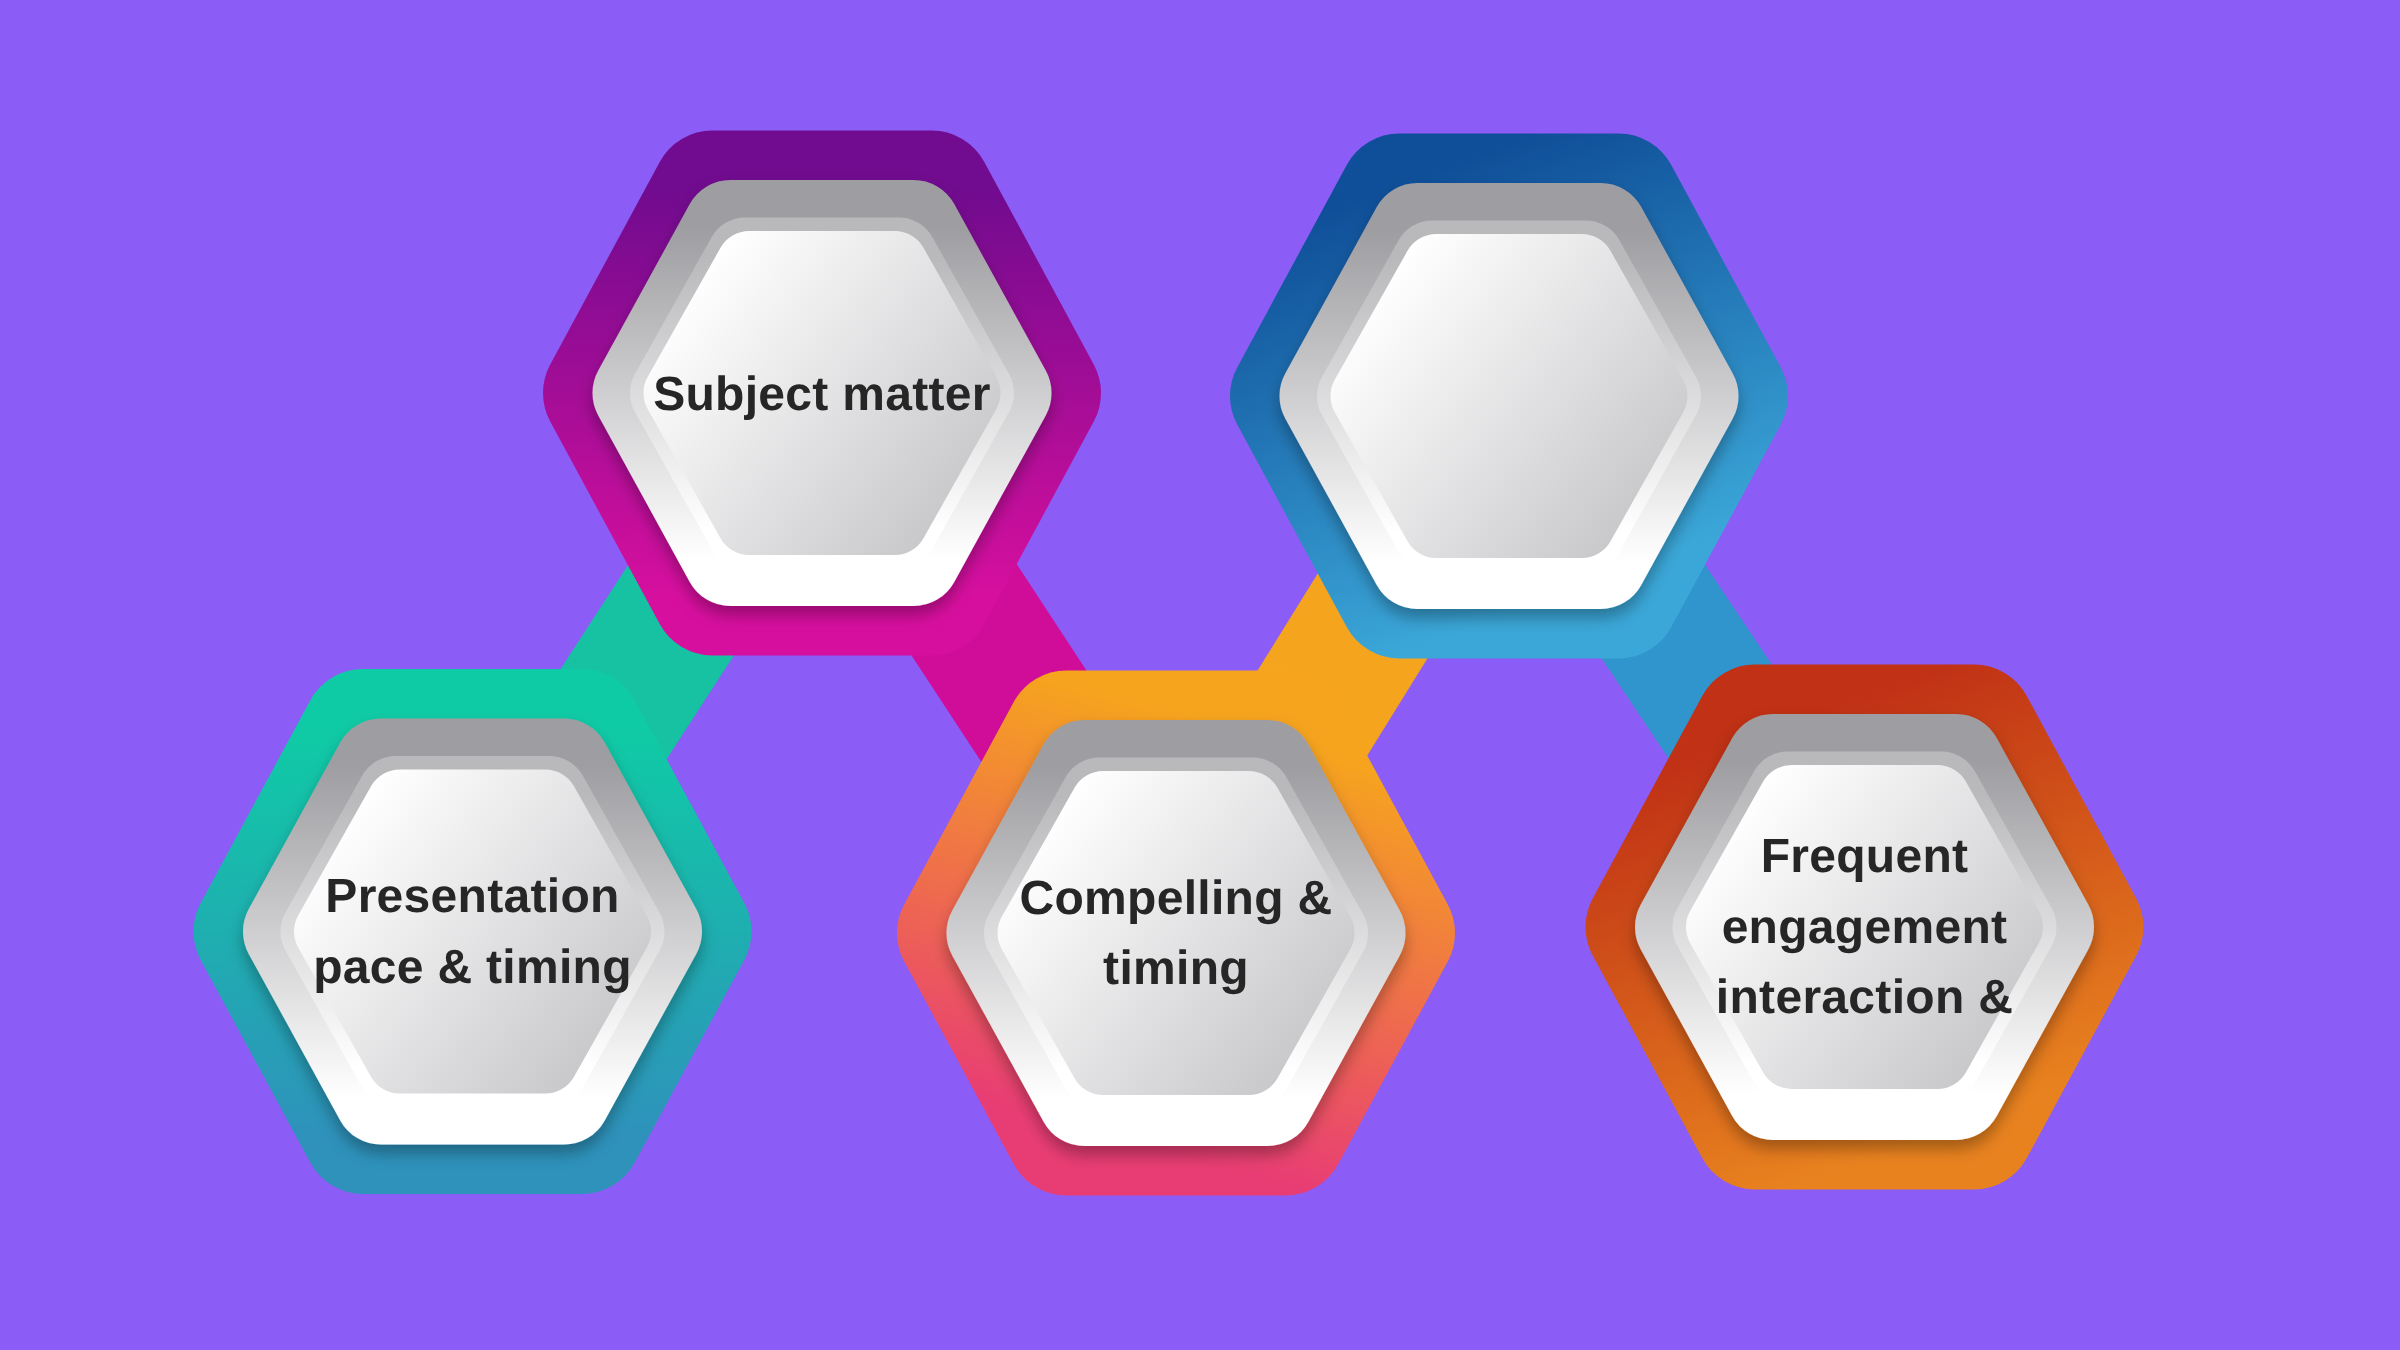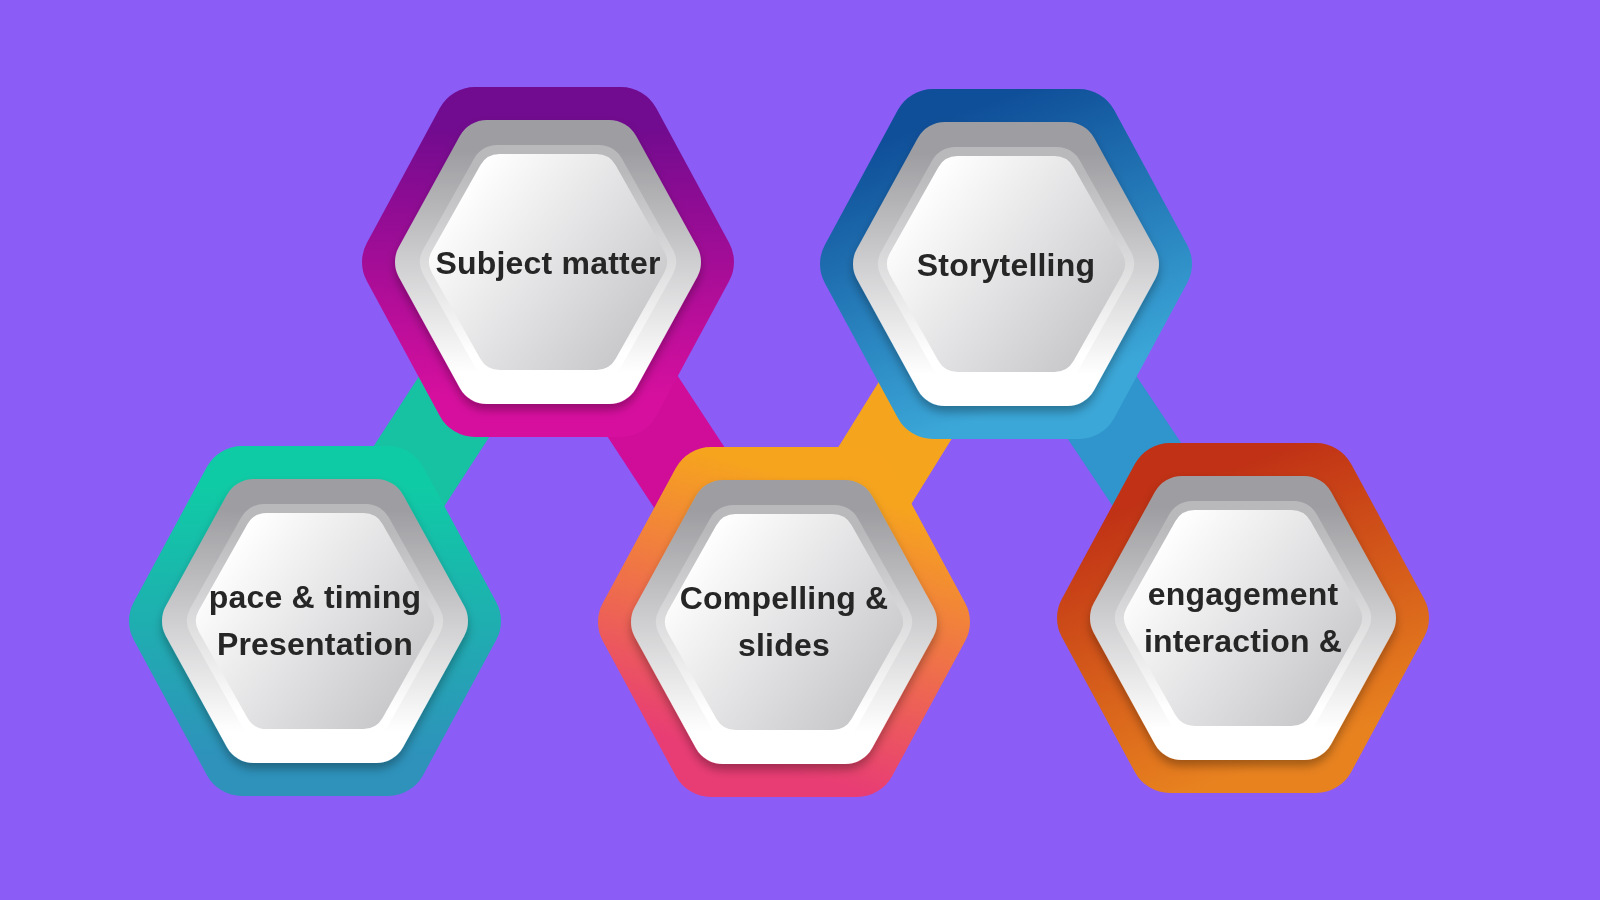--- a/index.html
+++ b/index.html
@@ -116,32 +116,30 @@
       <path d="M -61 -111 L 61 -111 L 122 0 L 61 111 L -61 111 L -122 0 Z" fill="url(#grad-silver)" stroke="url(#grad-silver)" stroke-width="62" stroke-linejoin="round" filter="url(#soft-shadow)"></path>
       <path d="M -51 -91 L 51 -91 L 102 0 L 51 91 L -51 91 L -102 0 Z" fill="url(#grad-rim)" stroke="url(#grad-rim)" stroke-width="52" stroke-linejoin="round"></path>
       <path d="M -48.5 -86 L 48.5 -86 L 97 0 L 48.5 86 L -48.5 86 L -97 0 Z" fill="url(#grad-center)" stroke="url(#grad-center)" stroke-width="44" stroke-linejoin="round"></path>
     </g>
   </svg>
 
   <div class="node-label label-subject">
     <span>Subject matter</span>
   </div>
 
-  <div class="node-label label-storytelling">
-    <span>Storytelling</span>
-  </div>
 
   <div class="node-label label-presentation">
+    <span>Presentation</span>
     <span>pace &amp; timing</span>
-    <span>Presentation</span>
   </div>
 
   <div class="node-label label-compelling">
     <span>Compelling &amp;</span>
-    <span>slides</span>
+    <span>timing</span>
   </div>
 
   <div class="node-label label-frequent">
+    <span>Frequent</span>
     <span>engagement</span>
     <span>interaction &amp;</span>
   </div>
 
 </div>
 
 </body></html>

